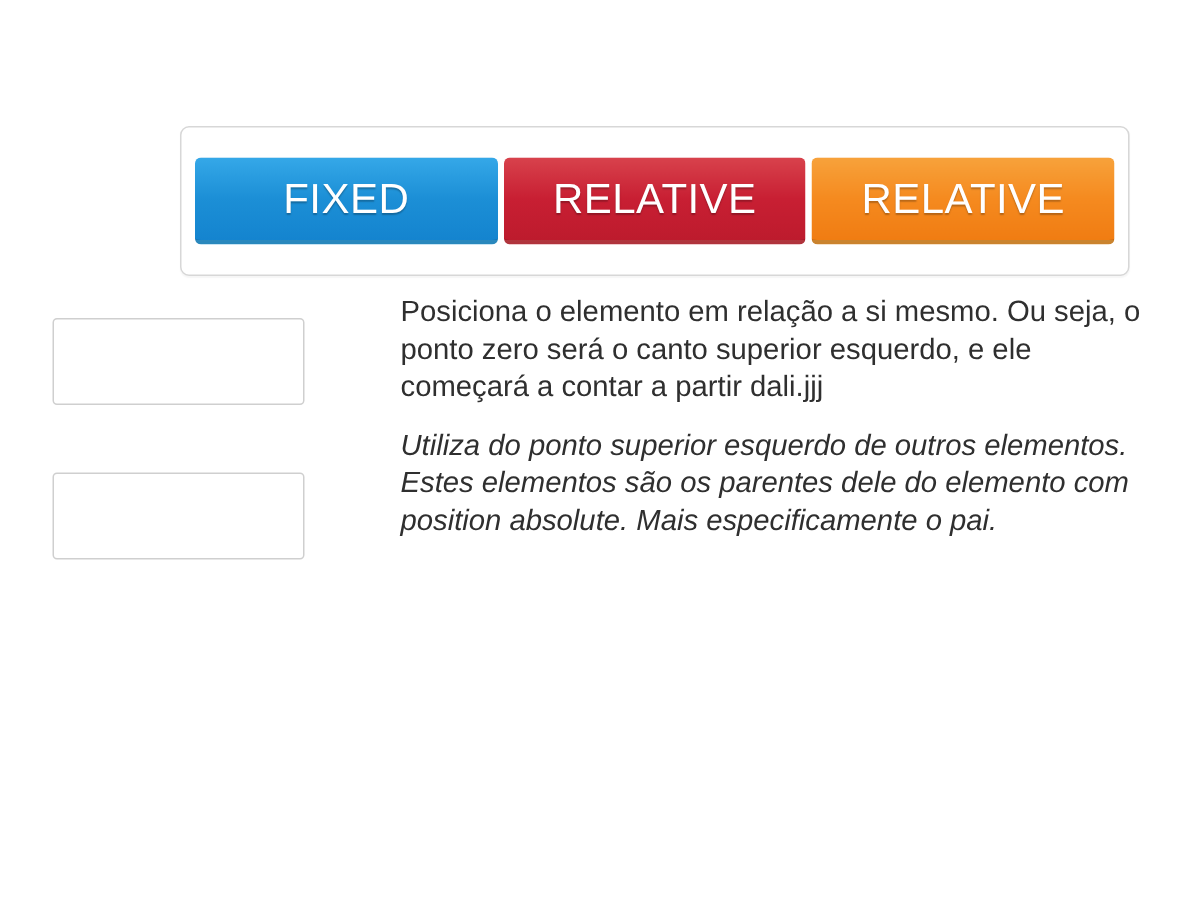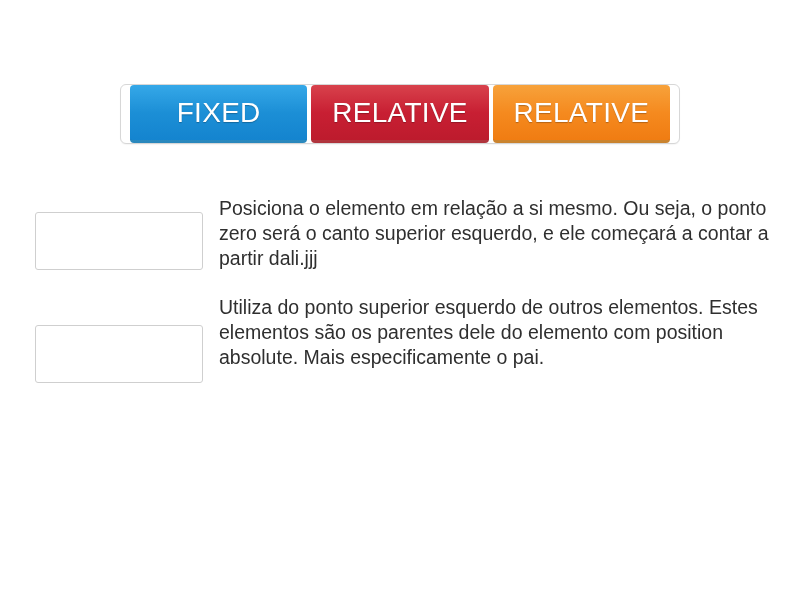--- a/index.html
+++ b/index.html
@@ -18,26 +18,26 @@
     position: relative;
     width: 800px;
     height: 600px;
   }
 
   
   .tile-bar {
     position: absolute;
     left: 120px;
     top: 84px;
-    width: 560px;
+    width: 633px;
     box-sizing: border-box;
     border: 1px solid #d7d7d7;
     border-radius: 6px;
     background: #ffffff;
-    padding: 0 9px;
+    padding: 20px 9px;
     display: flex;
     gap: 0px;
     box-shadow: 0 1px 1px rgba(0,0,0,0.04);
   }
 
   .tile {
     flex: 1 1 0;
     height: 58px;
     border-radius: 4px;
     display: flex;
@@ -71,20 +71,21 @@
     position: absolute;
     left: 0;
     top: 196px;
     width: 800px;
   }
 
   .row {
     display: flex;
     align-items: flex-start;
     margin-bottom: 12px;
+    gap: 48px;
   }
 
   .drop-zone {
     width: 168px;
     min-height: 58px;
     margin-left: 35px;
     margin-right: 16px;
     border: 1px solid #cfcfcf;
     border-radius: 3px;
     background: #ffffff;
@@ -97,21 +98,21 @@
     padding-right: 22px;
     font-size: 19.5px;
     line-height: 25px;
     color: #2f2f2f;
   }
 
   .row-1 .drop-zone { margin-top: 16px; }
   .row-2 .drop-zone { margin-top: 30px; }
   .row-3 .drop-zone { margin-top: 30px; }
 
-  .row-2 { margin-top: 24px; }
+  .row-2 { margin-top: 14px; font-style: italic; }
   .row-3 { margin-top: 8px; }
 </style>
 </head>
 <body>
 
 <div class="page">
 
   <div class="tile-bar">
     <div class="tile tile-fixed">
       <span>FIXED</span>

